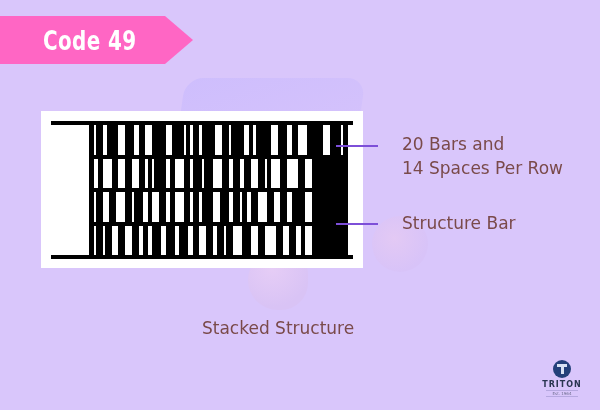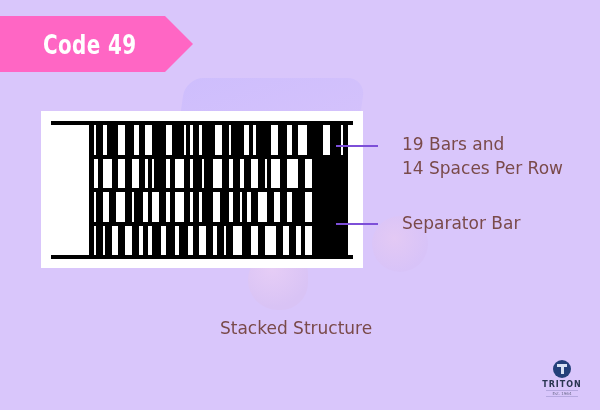--- a/index.html
+++ b/index.html
@@ -18,21 +18,21 @@
       left: 248px; top: 250px; width: 60px; height: 60px;
       background: radial-gradient(circle at 40% 30%, #e6cdf6 0%, #d9c3f5 70%);
       border-radius: 50% 40% 45% 50%;
     }
     .deco-knuckle {
       left: 372px; top: 216px; width: 56px; height: 56px;
       background: radial-gradient(circle at 40% 40%, #e3c9f4 0%, #d8c3f8 70%);
       border-radius: 50%;
     }
     .title-tag {
-      position: absolute; left: 0; top: 16px; height: 56px; width: 193px;
+      position: absolute; left: 0; top: 16px; height: 48px; width: 193px;
       background: #ff66c4;
       clip-path: polygon(0 0, 165px 0, 193px 50%, 165px 100%, 0 100%);
       display: flex; align-items: center;
     }
     .title-tag span {
       margin-left: 43px; color: #ffffff; font-weight: bold;
       font-family: "DejaVu Sans Condensed", "DejaVu Sans", sans-serif;
       font-size: 27px; letter-spacing: 0.5px;
       transform: scaleX(0.82); transform-origin: left center; display: inline-block;
     }
@@ -48,21 +48,21 @@
       background: #000;
     }
     .row { position: absolute; left: 0; width: 100%; height: 31px; }
     .space { position: absolute; top: 2px; bottom: 2px; background: #fff; }
     .callout-line { position: absolute; height: 2px; background: #7d4fd8; }
     .callout-text {
       position: absolute; color: #7a4a4a; font-size: 17px; line-height: 24px;
       font-family: "DejaVu Sans", sans-serif;
     }
     .caption {
-      position: absolute; left: 220px; top: 318px; color: #7a4a4a; font-size: 17px;
+      position: absolute; left: 202px; top: 318px; color: #7a4a4a; font-size: 17px;
     }
     .logo { position: absolute; left: 540px; top: 360px; width: 44px; text-align: center; }
     .logo-circle {
       width: 18px; height: 18px; border-radius: 50%; background: #24407a;
       margin: 0 auto; position: relative;
     }
     .logo-circle::before {
       content: ""; position: absolute; left: 4px; top: 4px; width: 10px; height: 3px; background: #d9e2f3;
     }
     .logo-circle::after {
@@ -164,27 +164,27 @@
         <div class="space" style="left: 74.7826%; width: 2.6087%;"></div>
         <div class="space" style="left: 80%; width: 1.73913%;"></div>
         <div class="space" style="left: 83.4783%; width: 2.6087%;"></div>
       </div>
     </div>
   <div class="hbar bottom"></div>
 </div>
 
 <div class="callout-line" style="left:336px; top:145px; width:42px;"></div>
 <div class="callout-text" style="left:402px; top:132px;">
-  <div>19 Bars and</div>
+  <div>20 Bars and</div>
   <div>14 Spaces Per Row</div>
 </div>
 
 <div class="callout-line" style="left:336px; top:223px; width:42px;"></div>
 <div class="callout-text" style="left:402px; top:211px;">
-  <div>Separator Bar</div>
+  <div>Structure Bar</div>
 </div>
 
 <div class="caption">Stacked Structure</div>
 
 <div class="logo">
   <div class="logo-circle"></div>
   <div class="logo-text">TRITON</div>
   <div class="logo-sub">Est. 1964</div>
 </div>
 

